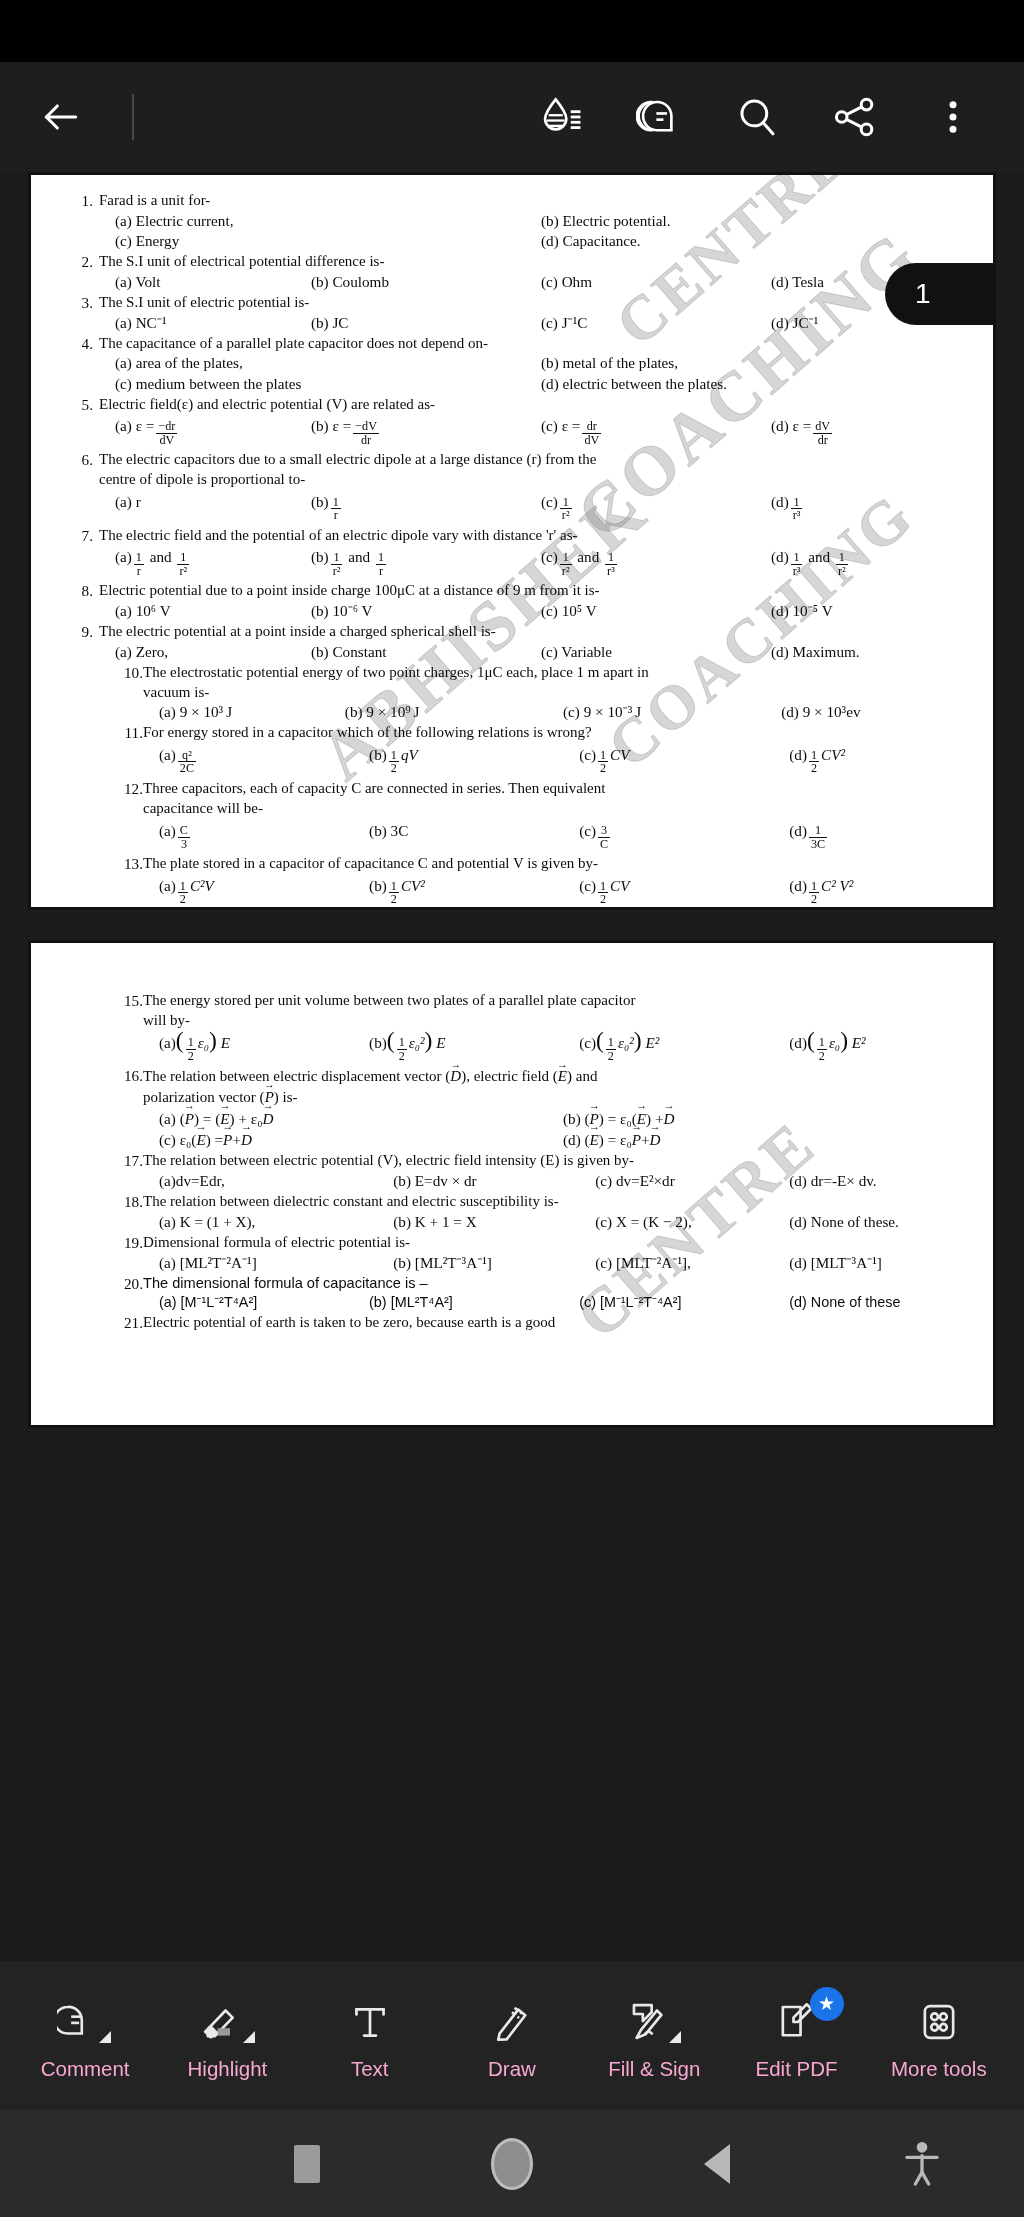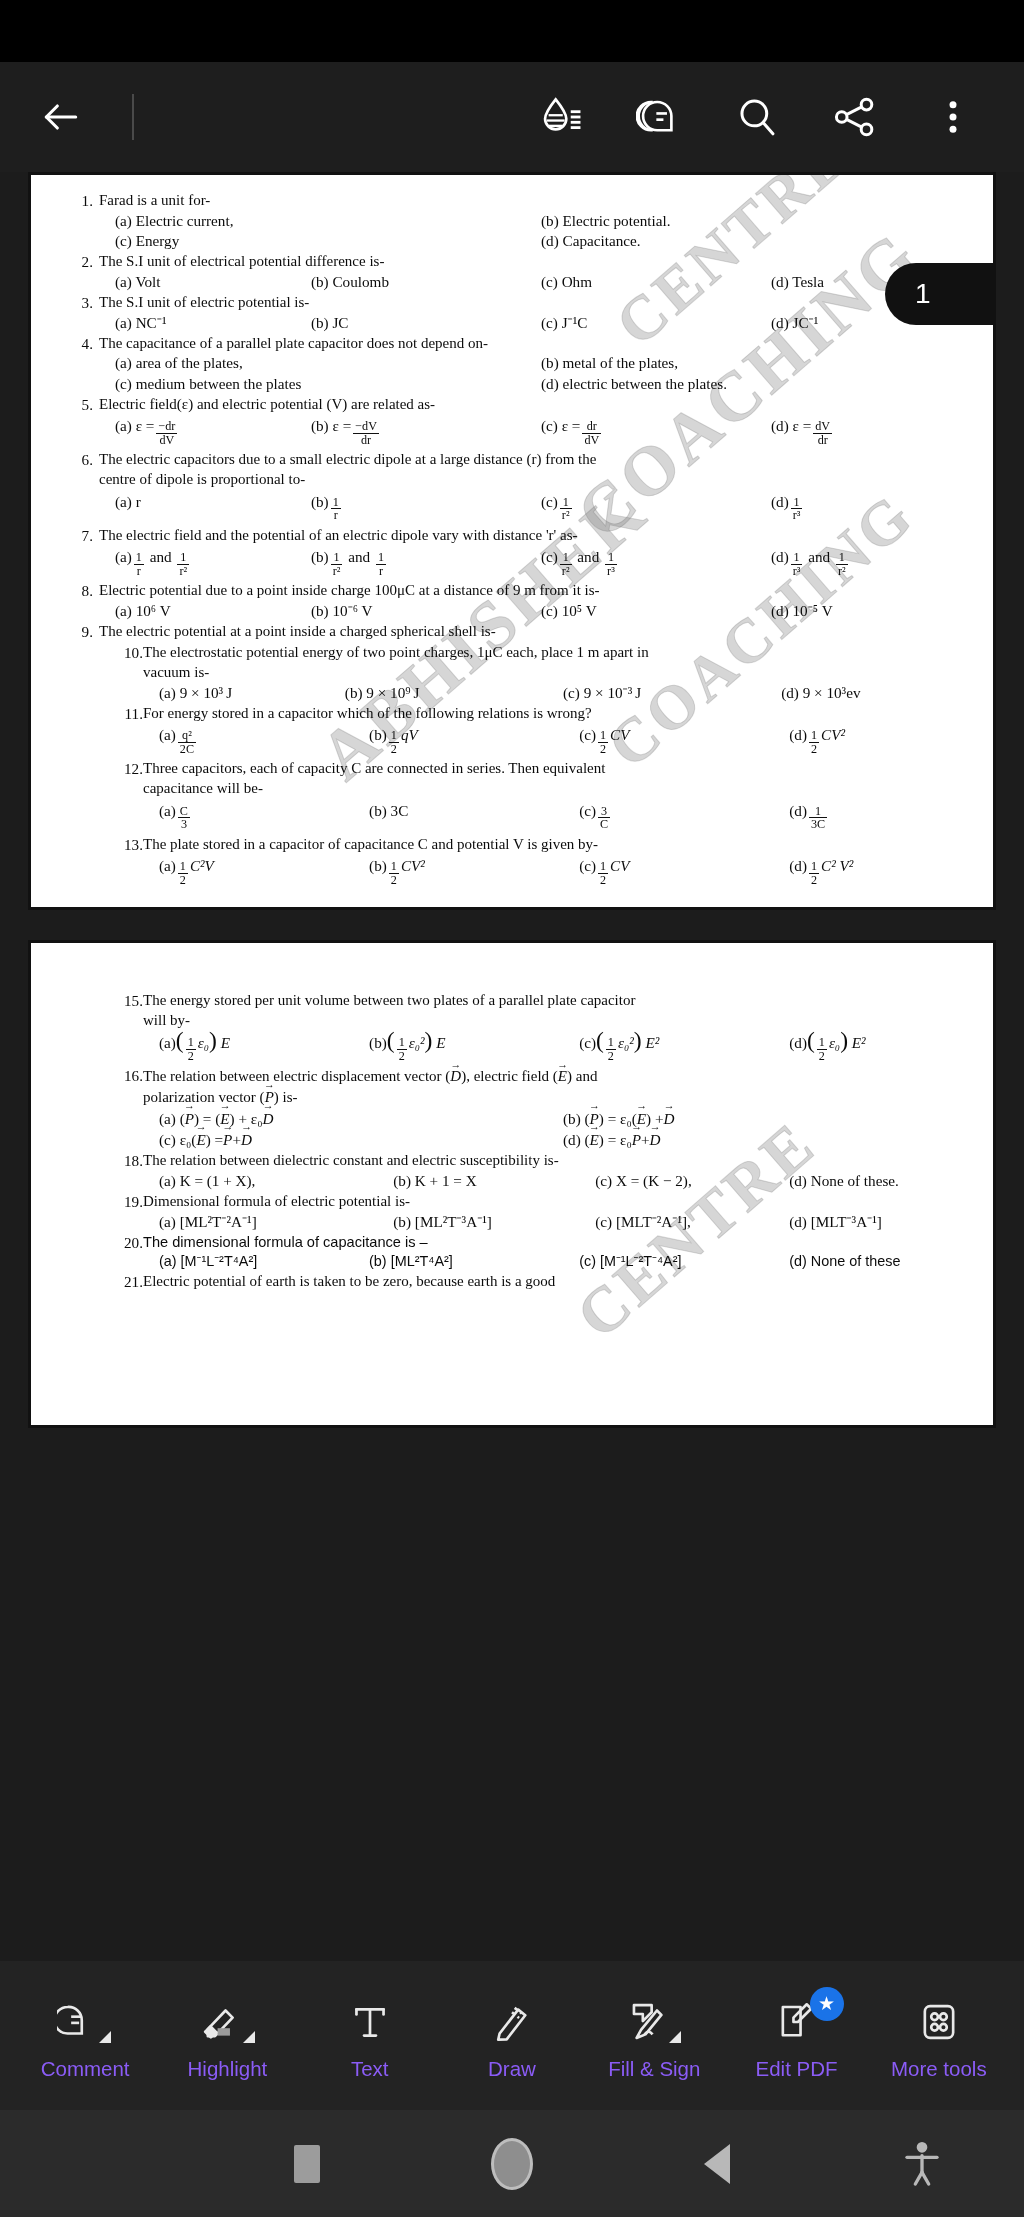--- a/index.html
+++ b/index.html
@@ -138,21 +138,21 @@
 
   
   .toolbar {
     position: absolute; left: 0; right: 0; bottom: 107px; height: 149px;
     background: #232323;
     display: flex; align-items: center; justify-content: space-around;
     padding: 0 14px;
   }
   .tool { display: flex; flex-direction: column; align-items: center; gap: 12px; width: 138px; position: relative; }
   .tool .glyph { height: 54px; display: flex; align-items: flex-end; justify-content: center; color: #e9e9e9; }
-  .tool .label { color: #8b5cf6; font-size: 20.5px; white-space: nowrap; }
+  .tool .label { color: #f9a8d4; font-size: 20.5px; white-space: nowrap; }
   .star-badge {
     position: absolute; top: -4px; right: 22px;
     width: 34px; height: 34px; border-radius: 50%;
     background: #1a73e8; color: #fff; font-size: 19px;
     display: flex; align-items: center; justify-content: center;
   }
 
   
   .navbar {
     position: absolute; left: 0; right: 0; bottom: 0; height: 107px;
@@ -434,20 +434,26 @@
                 <div class="opt">(b) 10⁻⁶ V</div>
                 <div class="opt">(c) 10⁵ V</div>
                 <div class="opt">(d) 10⁻⁵ V</div>
               </div>
             </div>
           </div>
           <div class="q">
             <div class="q-num">9.</div>
             <div class="q-body">
               <div class="q-stem">The electric potential at a point inside a charged spherical shell is-</div>
+              <div class="opts cols-4">
+                <div class="opt">(a) Zero,</div>
+                <div class="opt">(b) Constant</div>
+                <div class="opt">(c) Variable</div>
+                <div class="opt">(d) Maximum.</div>
+              </div>
             </div>
           </div>
           <div class="q">
             <div class="q-num wide">10.</div>
             <div class="q-body">
               <div class="q-stem">The electrostatic potential energy of two point charges, 1μC each, place 1 m apart in</div>
               <div class="q-stem">vacuum is-</div>
               <div class="opts cols-4">
                 <div class="opt">(a) 9 × 10³ J</div>
                 <div class="opt">(b) 9 × 10⁹ J</div>
@@ -634,20 +640,32 @@
             <div class="q-body">
               <div class="q-stem">The relation between electric displacement vector (<span class="vecb it">D</span>), electric field (<span class="vecb it">E</span>) and</div>
               <div class="q-stem">polarization vector (<span class="vecb it">P</span>) is-</div>
               <div class="opts cols-2">
                 <div class="opt">(a) (<span class="vecb it">P</span>) = (<span class="vecb it">E</span>) + ε₀<span class="vecb it">D</span></div>
                 <div class="opt">(b) (<span class="vecb it">P</span>) = ε₀(<span class="vecb it">E</span>) + <span class="vecb it">D</span></div>
               </div>
               <div class="opts cols-2">
                 <div class="opt">(c) ε₀(<span class="vecb it">E</span>) = <span class="vecb it">P</span> + <span class="vecb it">D</span></div>
                 <div class="opt">(d) (<span class="vecb it">E</span>) = ε₀<span class="vecb it">P</span> + <span class="vecb it">D</span></div>
+              </div>
+            </div>
+          </div>
+          <div class="q">
+            <div class="q-num wide">17.</div>
+            <div class="q-body">
+              <div class="q-stem">The relation between electric potential (V), electric field intensity (E) is given by-</div>
+              <div class="opts cols-4c">
+                <div class="opt">(a)dv=Edr,</div>
+                <div class="opt">(b) E=dv × dr</div>
+                <div class="opt">(c) dv=E²×dr</div>
+                <div class="opt">(d) dr=-E× dv.</div>
               </div>
             </div>
           </div>
           <div class="q">
             <div class="q-num wide">18.</div>
             <div class="q-body">
               <div class="q-stem">The relation between dielectric constant and electric susceptibility is-</div>
               <div class="opts cols-4c">
                 <div class="opt">(a) K = (1 + X),</div>
                 <div class="opt">(b) K + 1 = X</div>

